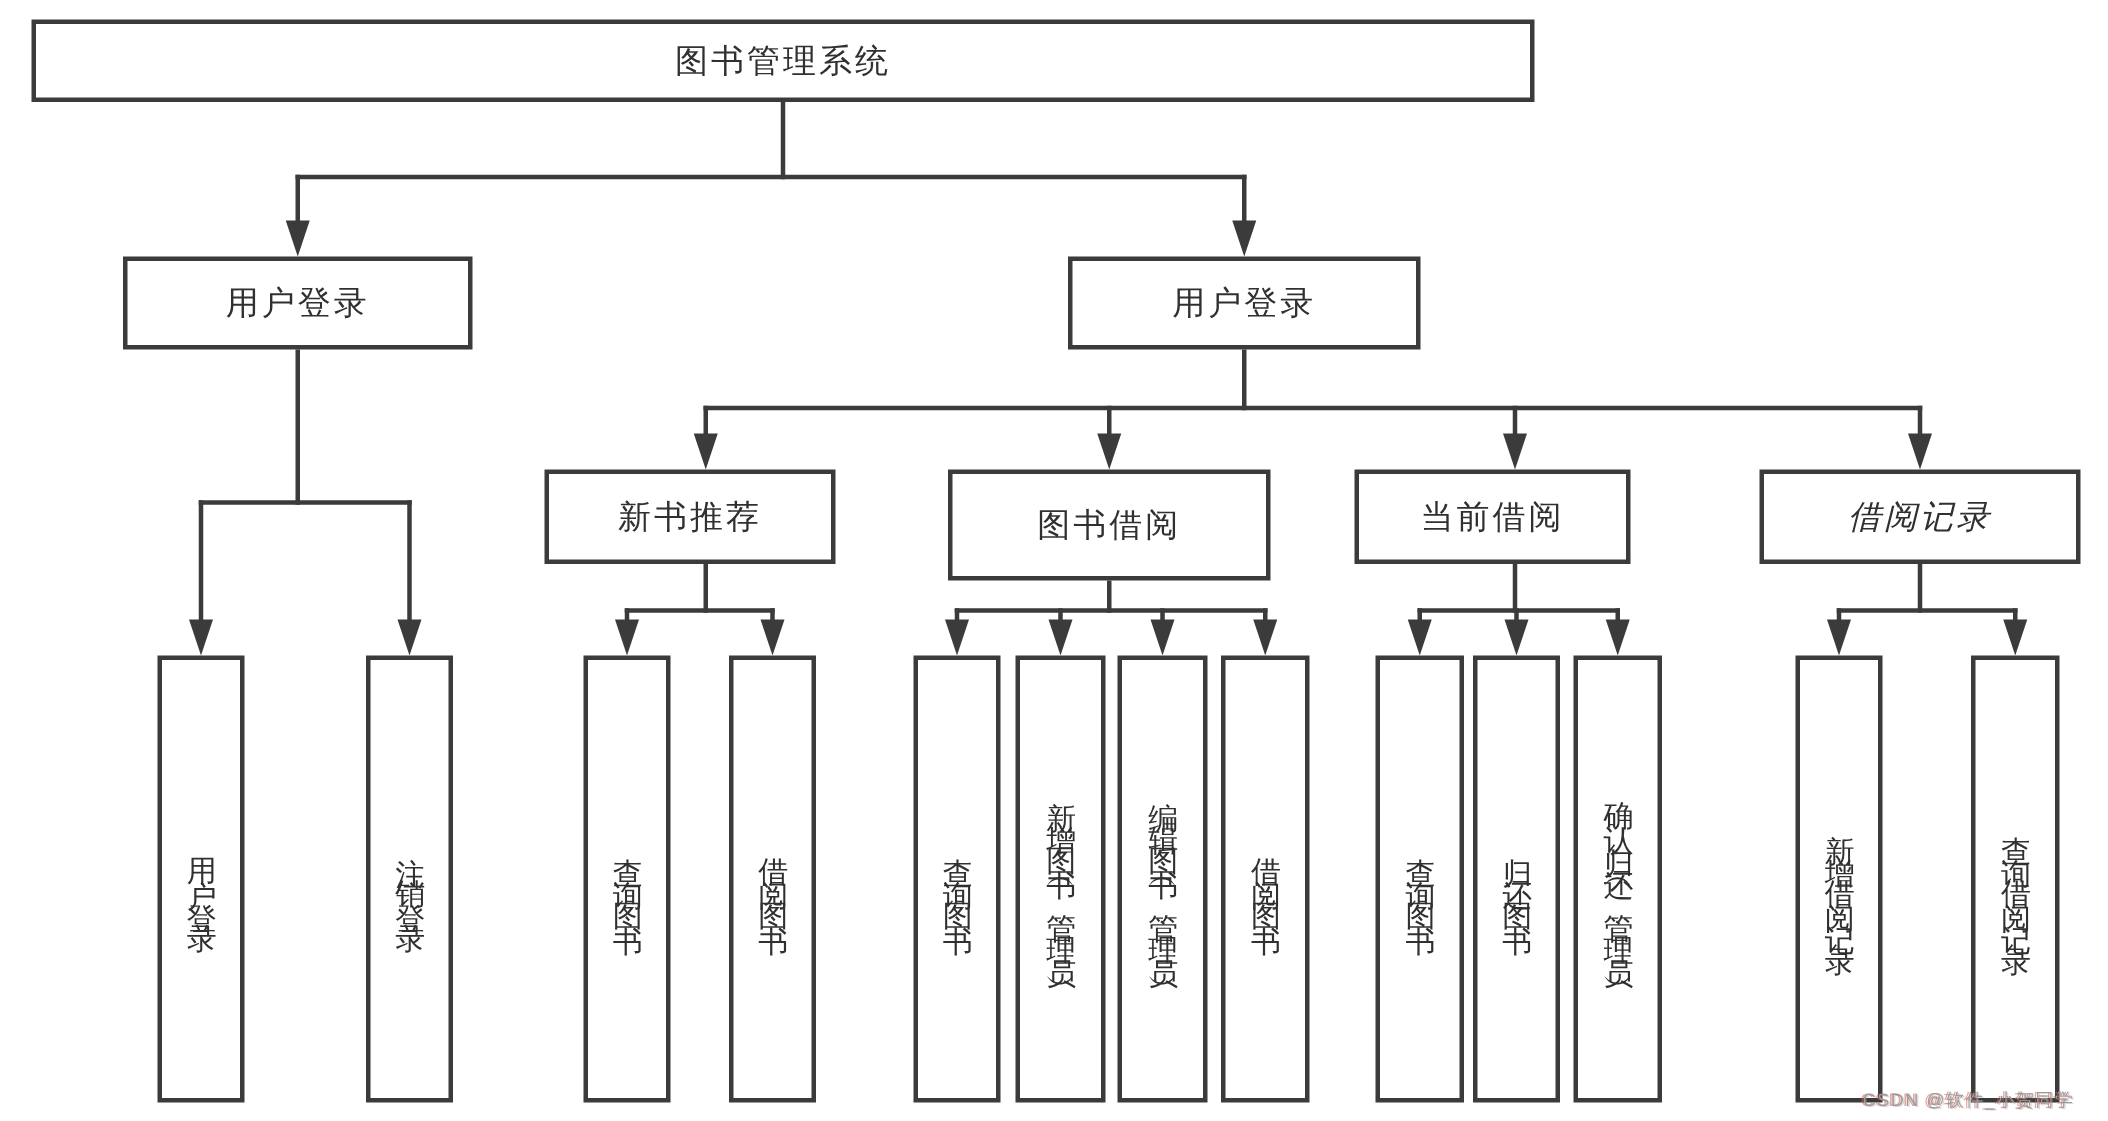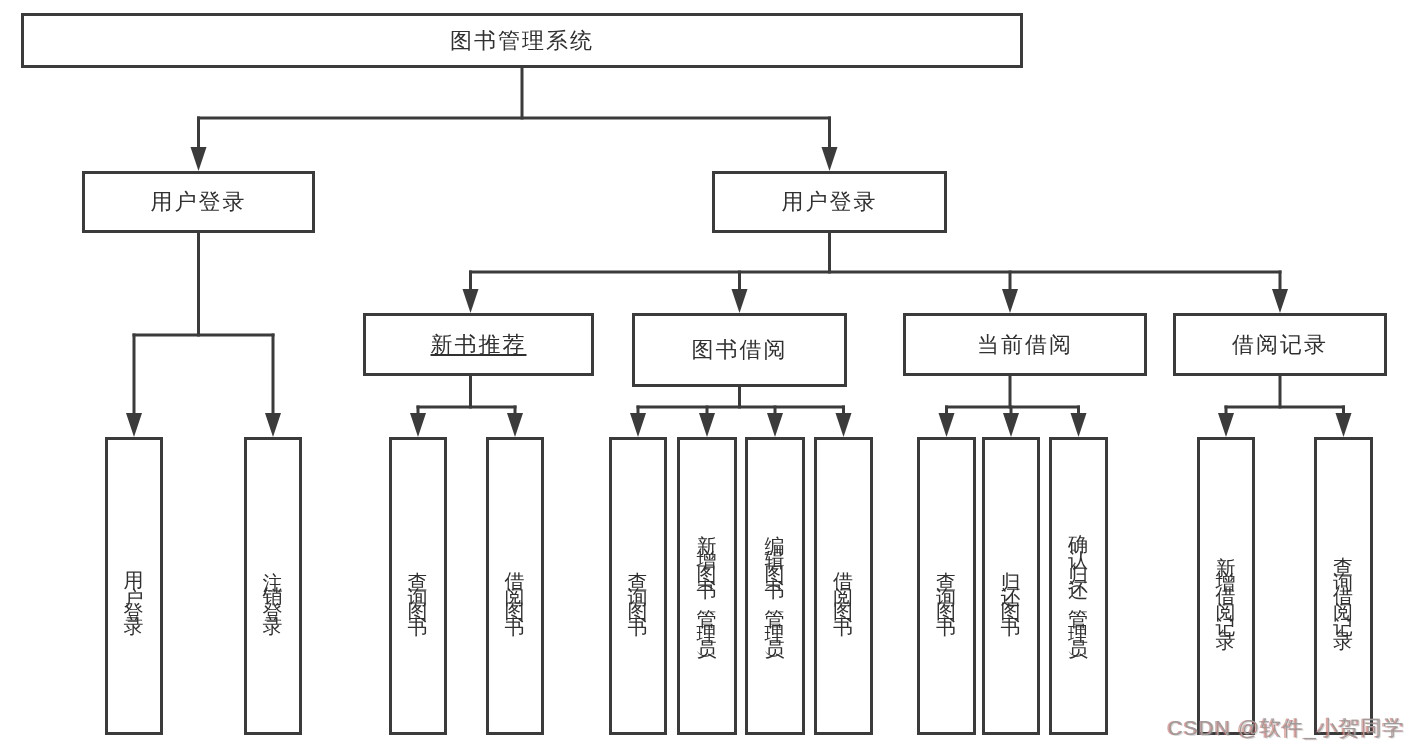--- a/index.html
+++ b/index.html
@@ -37,23 +37,23 @@
     writing-mode:vertical-rl;
     text-orientation:mixed;
     font-size:20px;
     letter-spacing:15px;
     line-height:1;
     white-space:nowrap;
     overflow:hidden;
   }
   .watermark{
     position:absolute;
-    right:0;
+    right:22px;
     bottom:5px;
-    font-size:21px;
+    font-size:12px;
     letter-spacing:1px;
     color:var(--wm,#9c9c9c);
     text-shadow:-1.5px 0 0 rgba(210,90,80,0.55), 1px 1px 0 rgba(150,150,150,0.35);
     white-space:nowrap;
     margin-top:24px;
   }
 </style>
 </head>
 <body>
 
@@ -123,24 +123,24 @@
         <line x1="1226" y1="407" x2="1226" y2="419" stroke="#3b3b3b" stroke-width="3" stroke-linecap="square"></line>
         <polygon points="1218,413 1234,413 1226,437" fill="#3b3b3b"></polygon>
         <line x1="1343.5" y1="407" x2="1343.5" y2="419" stroke="#3b3b3b" stroke-width="3" stroke-linecap="square"></line>
         <polygon points="1335.5,413 1351.5,413 1343.5,437" fill="#3b3b3b"></polygon>
       </g>
     </svg>
   <div id="nodes">
       <div class="node h" style="left: 21px; top: 13px; width: 1002px; height: 55px;">图书管理系统</div>
       <div class="node h" style="left: 82px; top: 171px; width: 233px; height: 62px;">用户登录</div>
       <div class="node h" style="left: 712px; top: 171px; width: 235px; height: 62px;">用户登录</div>
-      <div class="node h" style="left: 363px; top: 313px; width: 231px; height: 63px; text-decoration: underline;">新书推荐</div>
+      <div class="node h" style="left: 363px; top: 313px; width: 194px; height: 63px;">新书推荐</div>
       <div class="node h" style="left: 632px; top: 313px; width: 215px; height: 74px;">图书借阅</div>
-      <div class="node h" style="left: 903px; top: 313px; width: 244px; height: 63px;">当前借阅</div>
-      <div class="node h" style="left: 1173px; top: 313px; width: 214px; height: 63px;">借阅记录</div>
+      <div class="node h" style="left: 903px; top: 313px; width: 184px; height: 63px;">当前借阅</div>
+      <div class="node h" style="left: 1173px; top: 313px; width: 214px; height: 63px; font-style: italic;">借阅记录</div>
       <div class="node v" style="left: 105px; top: 437px; width: 58px; height: 298px;">用户登录</div>
       <div class="node v" style="left: 244px; top: 437px; width: 58px; height: 298px;">注销登录</div>
       <div class="node v" style="left: 389px; top: 437px; width: 58px; height: 298px;">查询图书</div>
       <div class="node v" style="left: 486px; top: 437px; width: 58px; height: 298px;">借阅图书</div>
       <div class="node v" style="left: 609px; top: 437px; width: 58px; height: 298px;">查询图书</div>
       <div class="node v" style="left: 677px; top: 437px; width: 60px; height: 298px;">新增图书（管理员）</div>
       <div class="node v" style="left: 745px; top: 437px; width: 60px; height: 298px;">编辑图书（管理员）</div>
       <div class="node v" style="left: 814px; top: 437px; width: 59px; height: 298px;">借阅图书</div>
       <div class="node v" style="left: 917px; top: 437px; width: 59px; height: 298px;">查询图书</div>
       <div class="node v" style="left: 982px; top: 437px; width: 58px; height: 298px;">归还图书</div>

